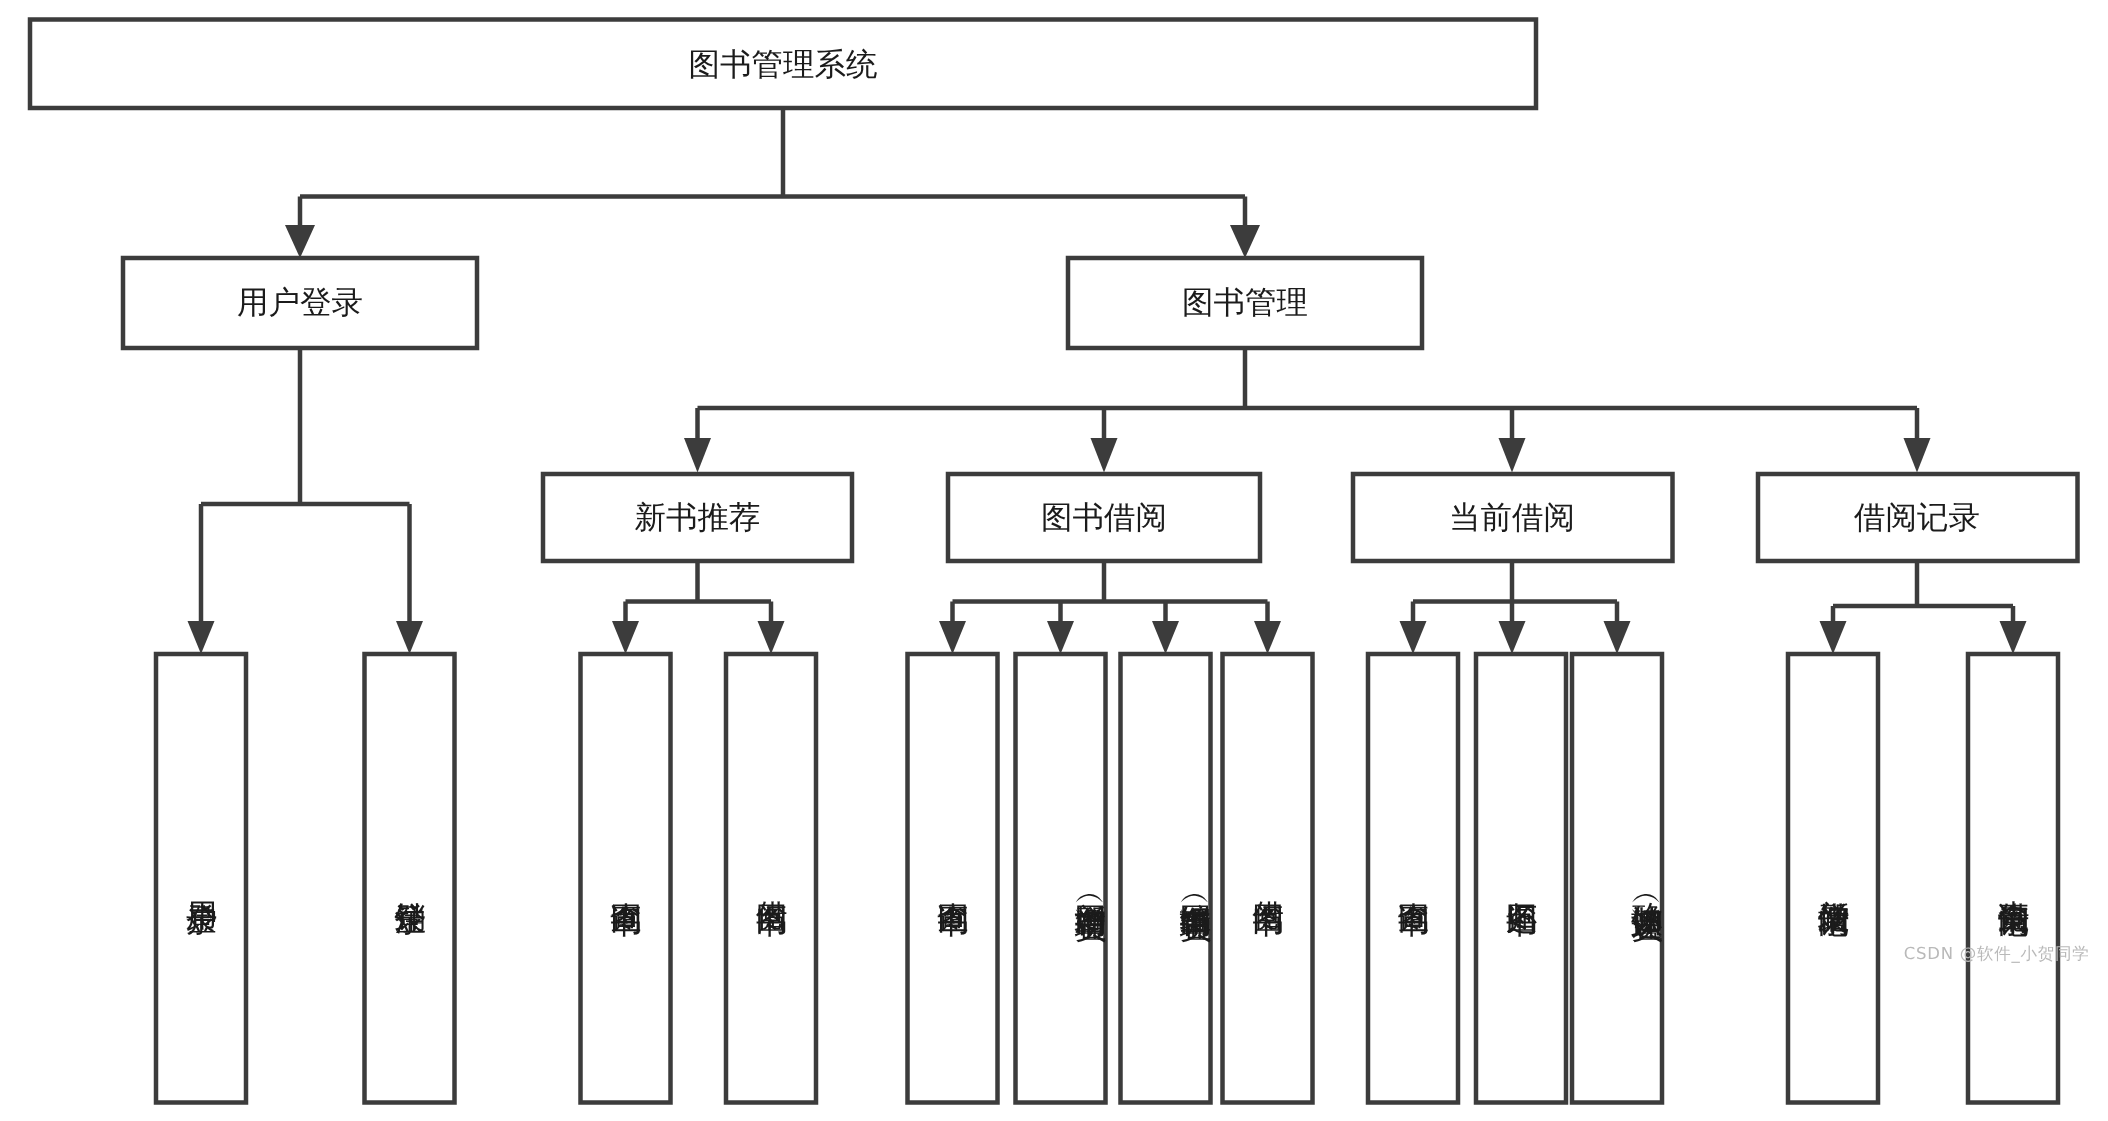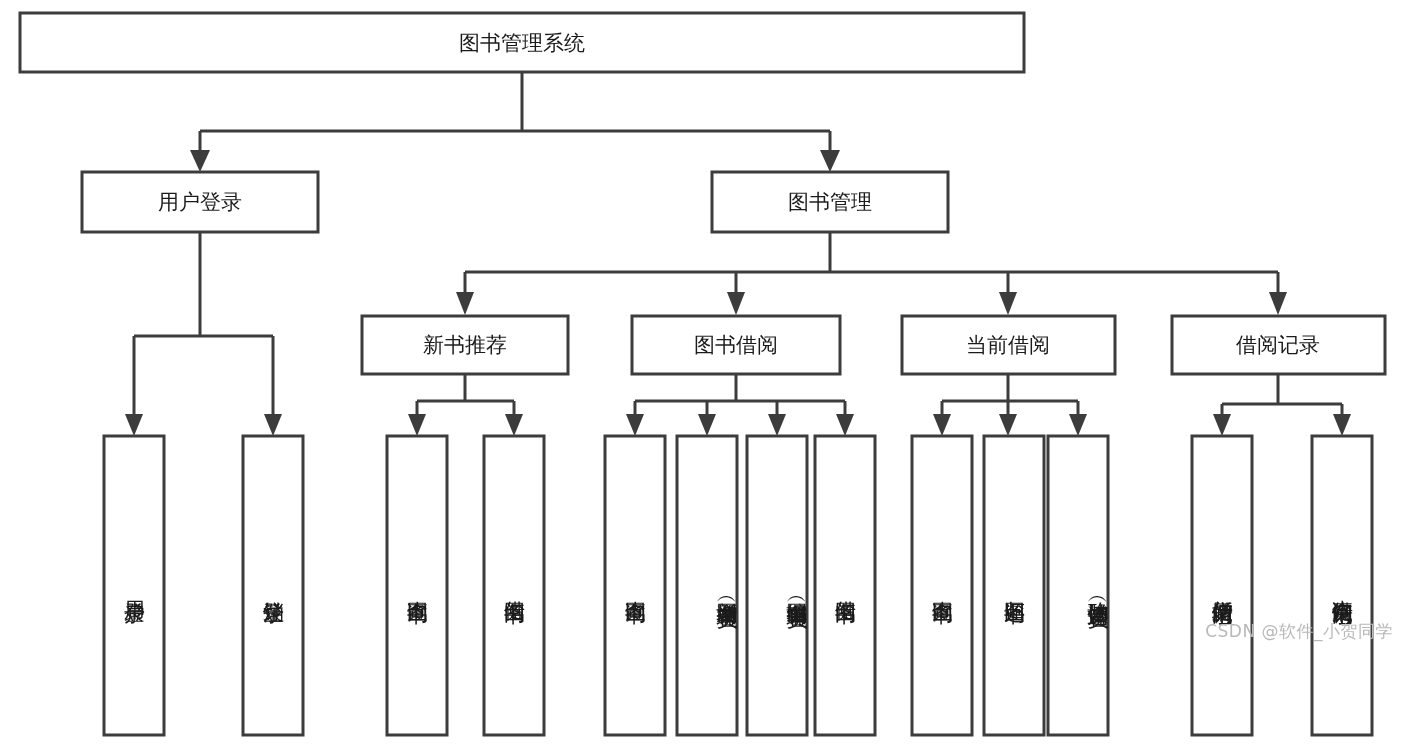--- a/index.html
+++ b/index.html
@@ -65,21 +65,21 @@
     justify-content: center;
     text-align: center;
     pointer-events: none;
     white-space: nowrap;
   }
   #watermark {
     position: absolute;
     right: 12px;
     bottom: 6px;
     font-family: "DejaVu Sans", "Liberation Sans", sans-serif;
-    font-size: 17px;
+    font-size: 11px;
     color: #b9b9b9;
     white-space: nowrap;
     letter-spacing: 0.5px;
   }
 </style>
 </head>
 <body>
 
 <div id="diagram-root">
 

